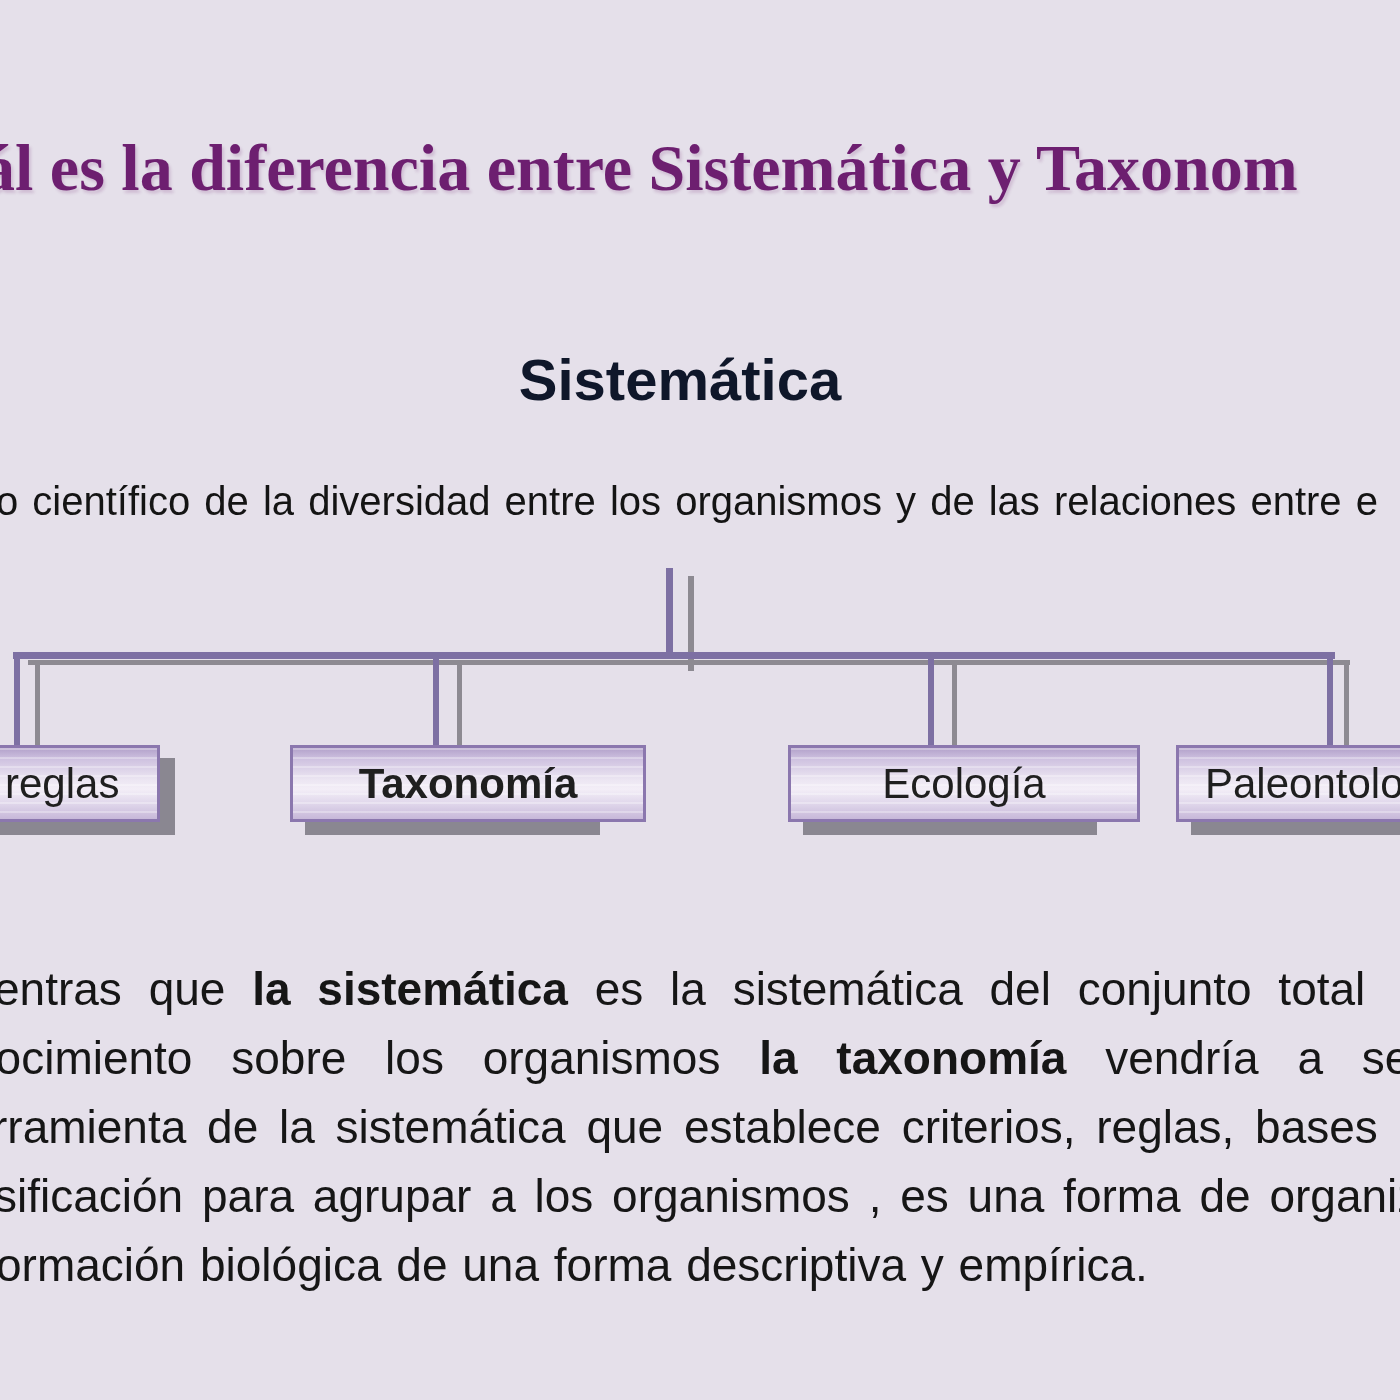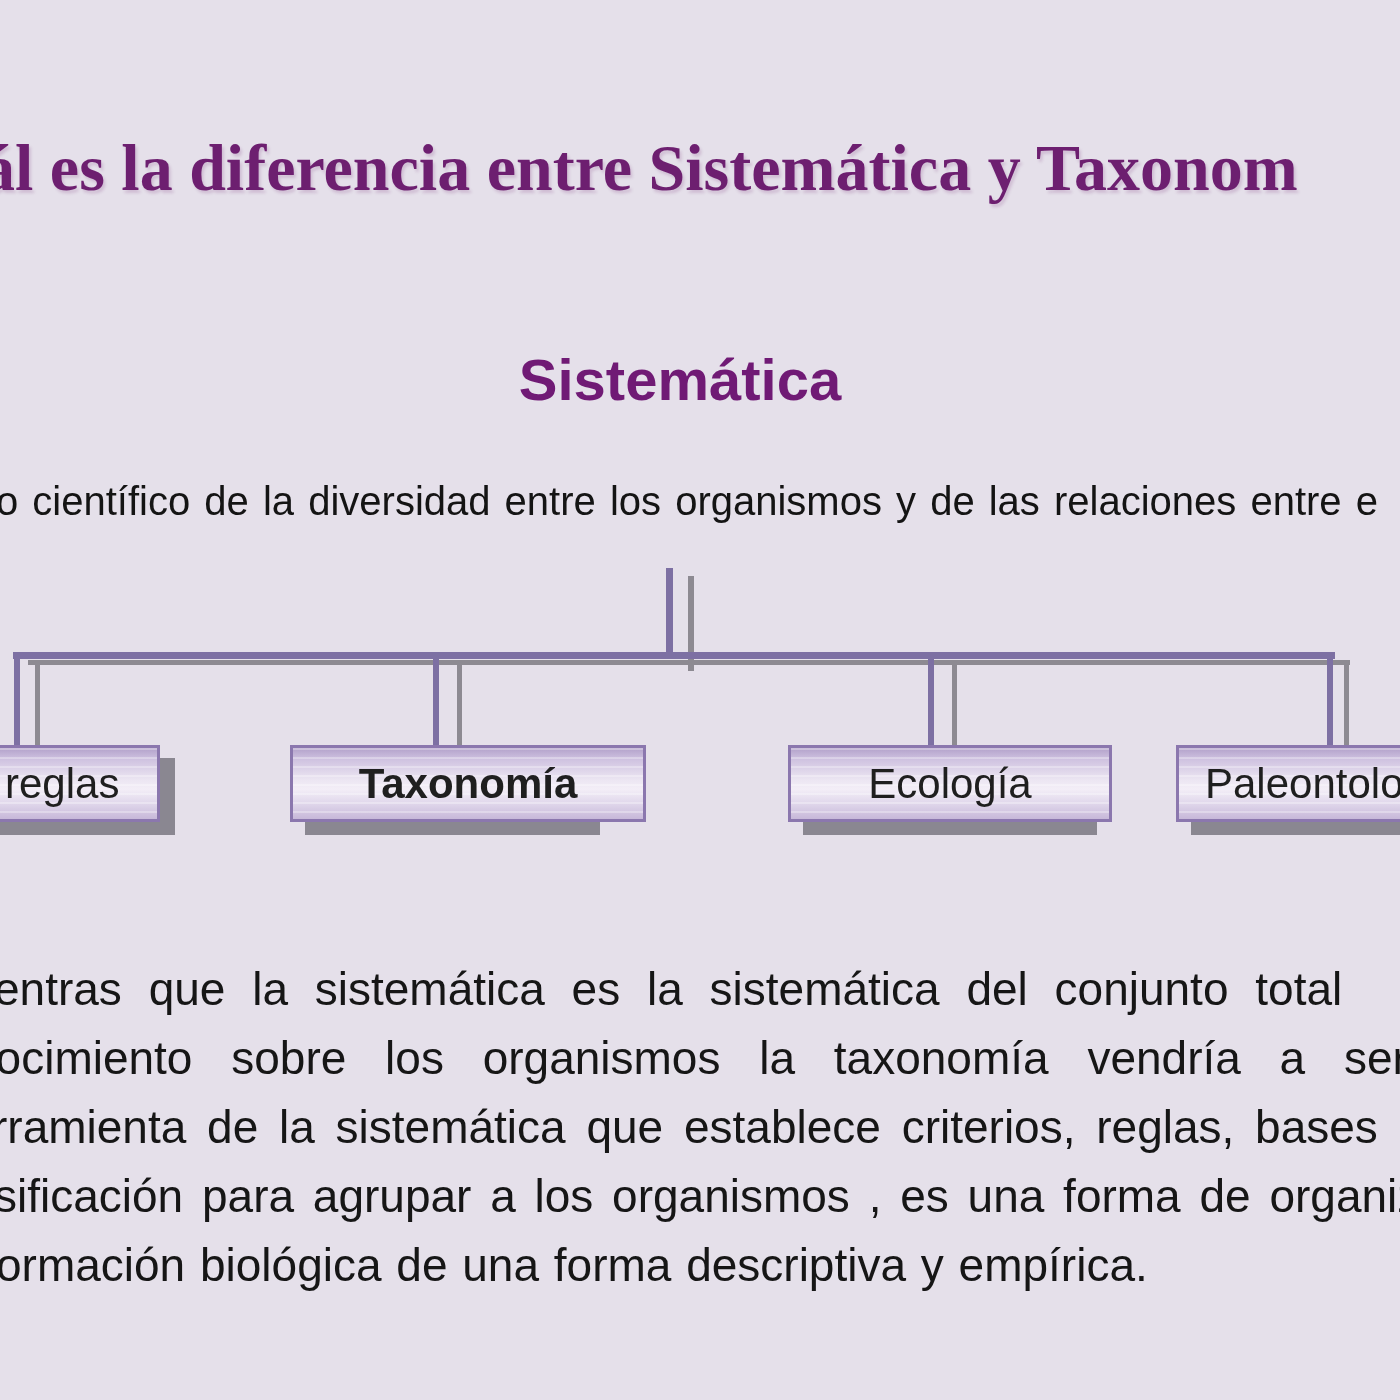--- a/index.html
+++ b/index.html
@@ -24,21 +24,21 @@
   }
   
   .heading{
     position:absolute;
     left:680px;top:346px;
     transform:translateX(-50%);
     margin:0;
     white-space:nowrap;
     font-weight:bold;
     font-size:58px;
-    color:#701a75;
+    color:#0f172a;
   }
   
   .subtitle{
     position:absolute;
     left:-4px;top:479px;
     margin:0;
     white-space:nowrap;
     font-size:40px;
     word-spacing:3px;
     color:#141414;
@@ -75,36 +75,36 @@
     z-index:3;
   }
   .node-shadow{
     position:absolute;
     top:758px;height:77px;
     background:#8a8791;
     z-index:1;
   }
   .n1{left:-136px;width:296px;justify-content:flex-start;padding-left:138px;}
   .n2{left:290px;width:356px;font-weight:bold;}
-  .n3{left:788px;width:324px;}
+  .n3{left:788px;width:352px;}
   .n4{left:1176px;width:296px;justify-content:flex-start;padding-left:26px;}
   .s1{left:-121px;width:296px;}
   .s2{left:305px;width:295px;}
   .s3{left:803px;width:294px;}
   .s4{left:1191px;width:296px;}
   
   .pline{
     position:absolute;
     margin:0;
     white-space:nowrap;
     font-size:46px;
     line-height:1;
     color:#161616;
   }
-  .pline .b{font-weight:normal;}
+  .pline .b{font-weight:bold;}
   .pl1{top:966px;left:-6px;word-spacing:14px;}
   .pl2{top:1035px;left:-30px;word-spacing:26px;}
   .pl3{top:1104px;left:-8px;word-spacing:8px;}
   .pl4{top:1173px;left:-6px;word-spacing:6px;}
   .pl5{top:1242px;left:-4px;word-spacing:2px;}
 </style>
 </head>
 <body>
 
 <div class="viewport">

